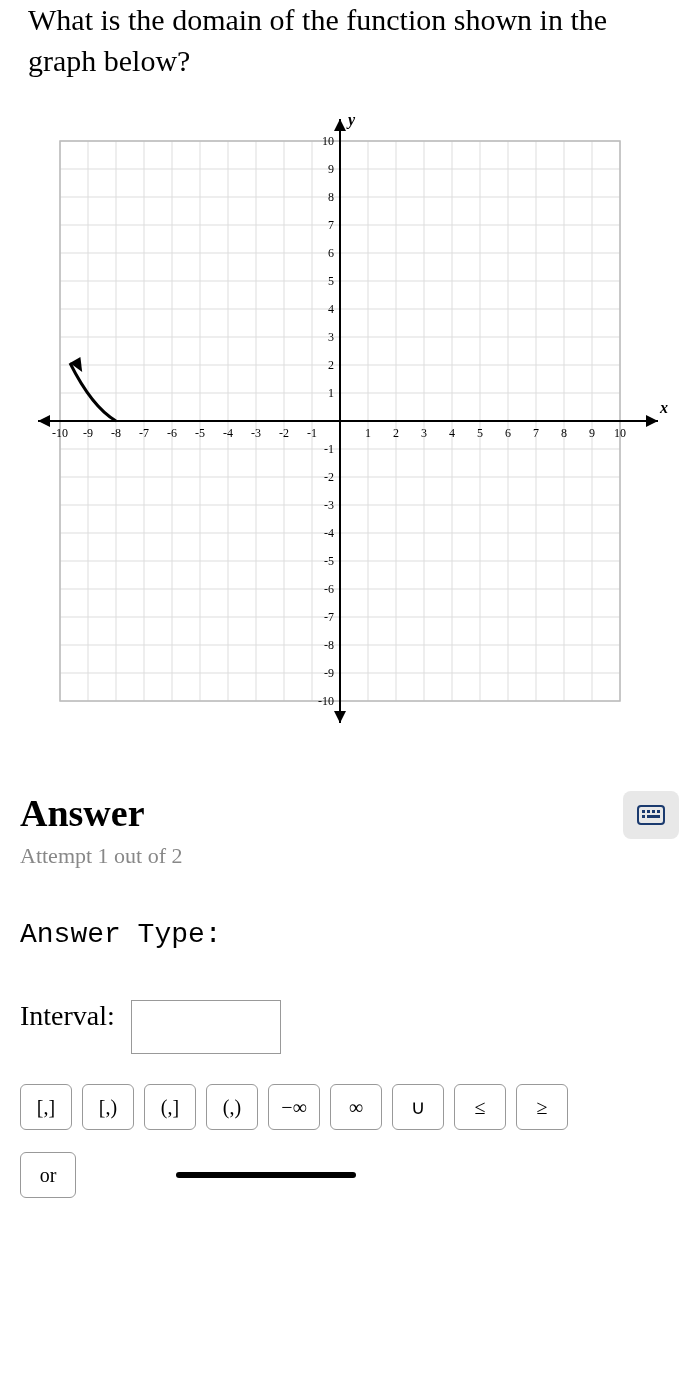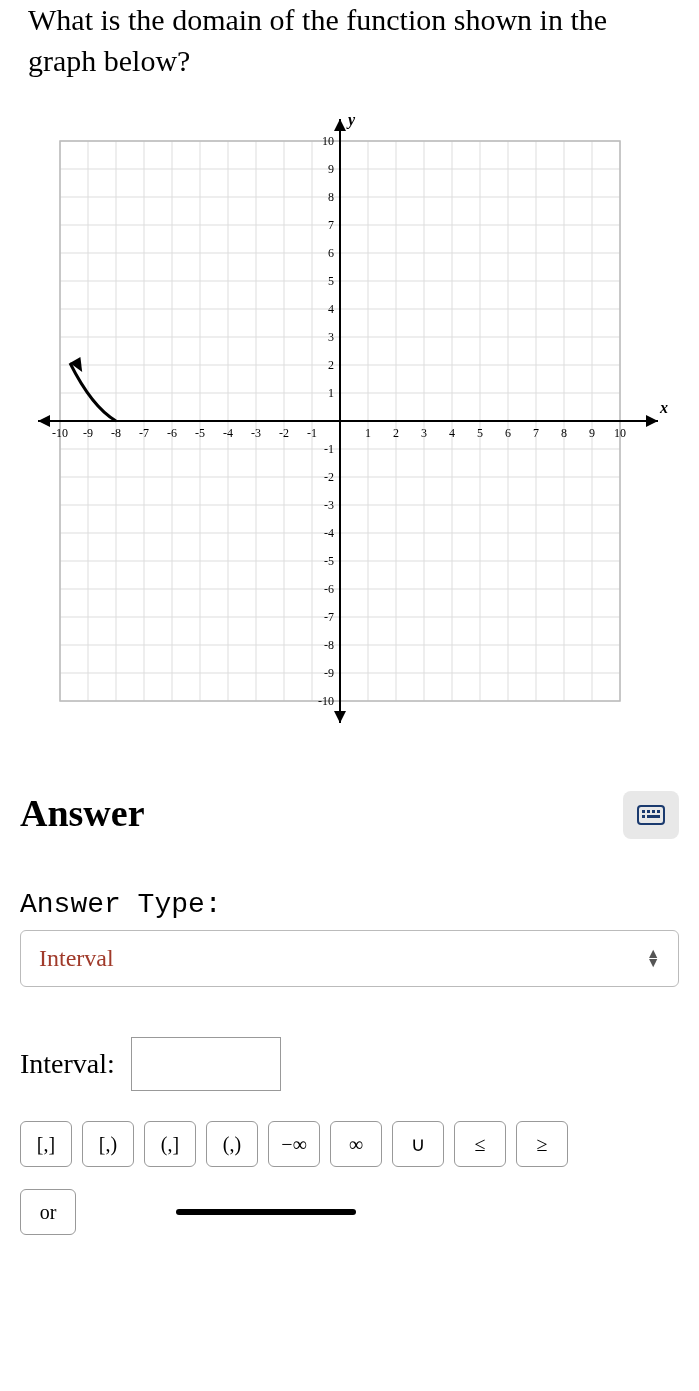--- a/index.html
+++ b/index.html
@@ -73,21 +73,21 @@
   }
   .chevrons {
     color: #555;
     font-size: 14px;
     line-height: 0.6;
     display: flex;
     flex-direction: column;
   }
   .interval-row {
     display: flex;
-    align-items: center;
+    align-items: flex-start;
     gap: 16px;
     margin-top: 50px;
   }
   .interval-label {
     font-size: 28px;
   }
   .interval-input {
     width: 150px;
     height: 54px;
     border: 1px solid #999;
@@ -267,44 +267,36 @@
 
       <polygon points="40,252 52,252 46,266" fill="#000" transform="rotate(-30 40 252)"></polygon>
     </g>
   </svg>
 </div>
 
 <div class="answer-section">
   <div class="answer-header">
     <div>
       <div class="answer-title">Answer</div>
+      <div class="attempt-text">Attempt 1 out of 2</div>
     </div>
     <div class="keyboard-btn">
       <svg width="28" height="20" viewBox="0 0 28 20">
         <rect x="1" y="1" width="26" height="18" rx="3" fill="none" stroke="#1a3a6e" stroke-width="2"></rect>
         <rect x="5" y="5" width="3" height="3" fill="#1a3a6e"></rect>
         <rect x="10" y="5" width="3" height="3" fill="#1a3a6e"></rect>
         <rect x="15" y="5" width="3" height="3" fill="#1a3a6e"></rect>
         <rect x="20" y="5" width="3" height="3" fill="#1a3a6e"></rect>
         <rect x="5" y="10" width="3" height="3" fill="#1a3a6e"></rect>
         <rect x="10" y="10" width="13" height="3" fill="#1a3a6e"></rect>
       </svg>
     </div>
   </div>
 
   <div class="answer-type-label">Answer Type:</div>
-  <div class="select-wrap">
-    <div class="select-box">
-      <span>Interval</span>
-      <span class="chevrons">
-        <span>▲</span>
-          <span>▼</span>
-      </span>
-    </div>
-  </div>
 
   <div class="interval-row">
     <span class="interval-label">Interval:</span>
     <input class="interval-input" type="text" value="" style="">
   </div>
 
   <div class="btn-row">
     <div class="sym-btn">[,]</div>
     <div class="sym-btn">[,)</div>
     <div class="sym-btn">(,]</div>

